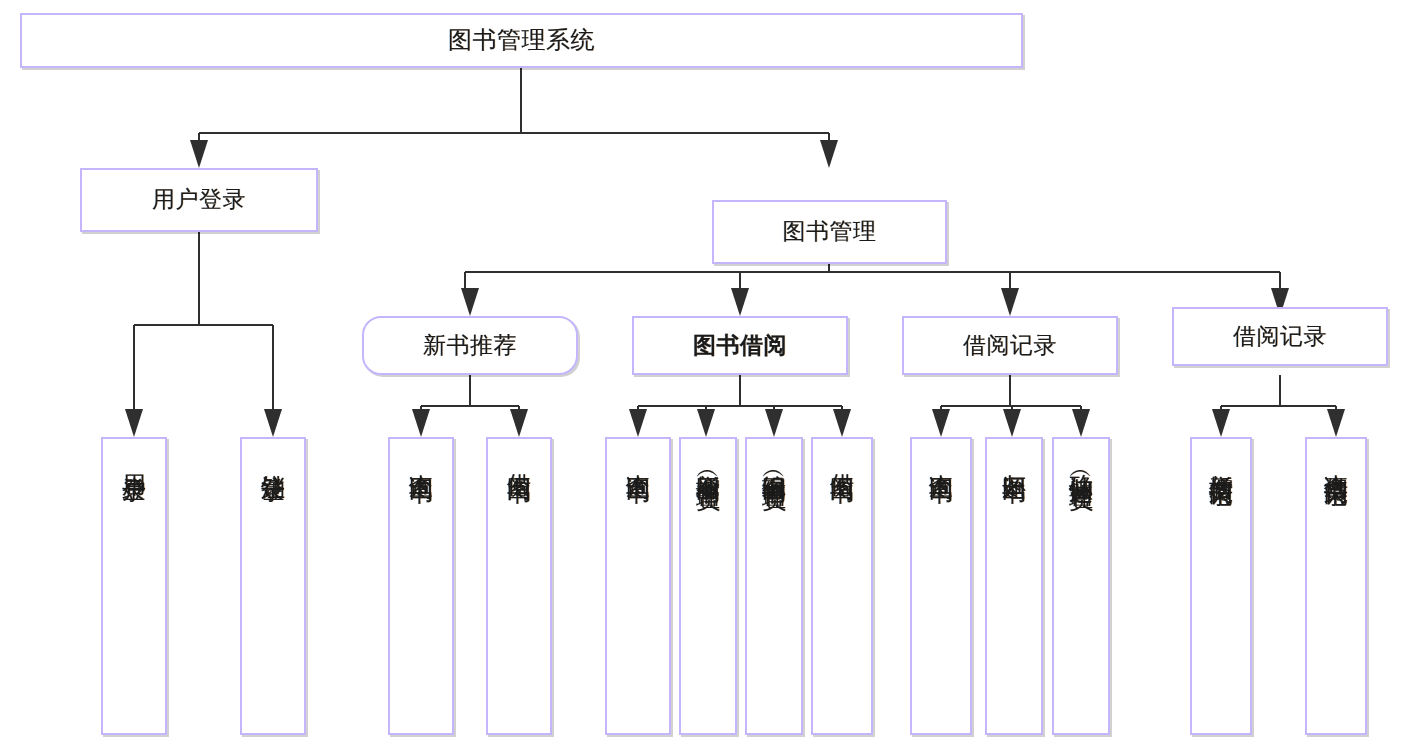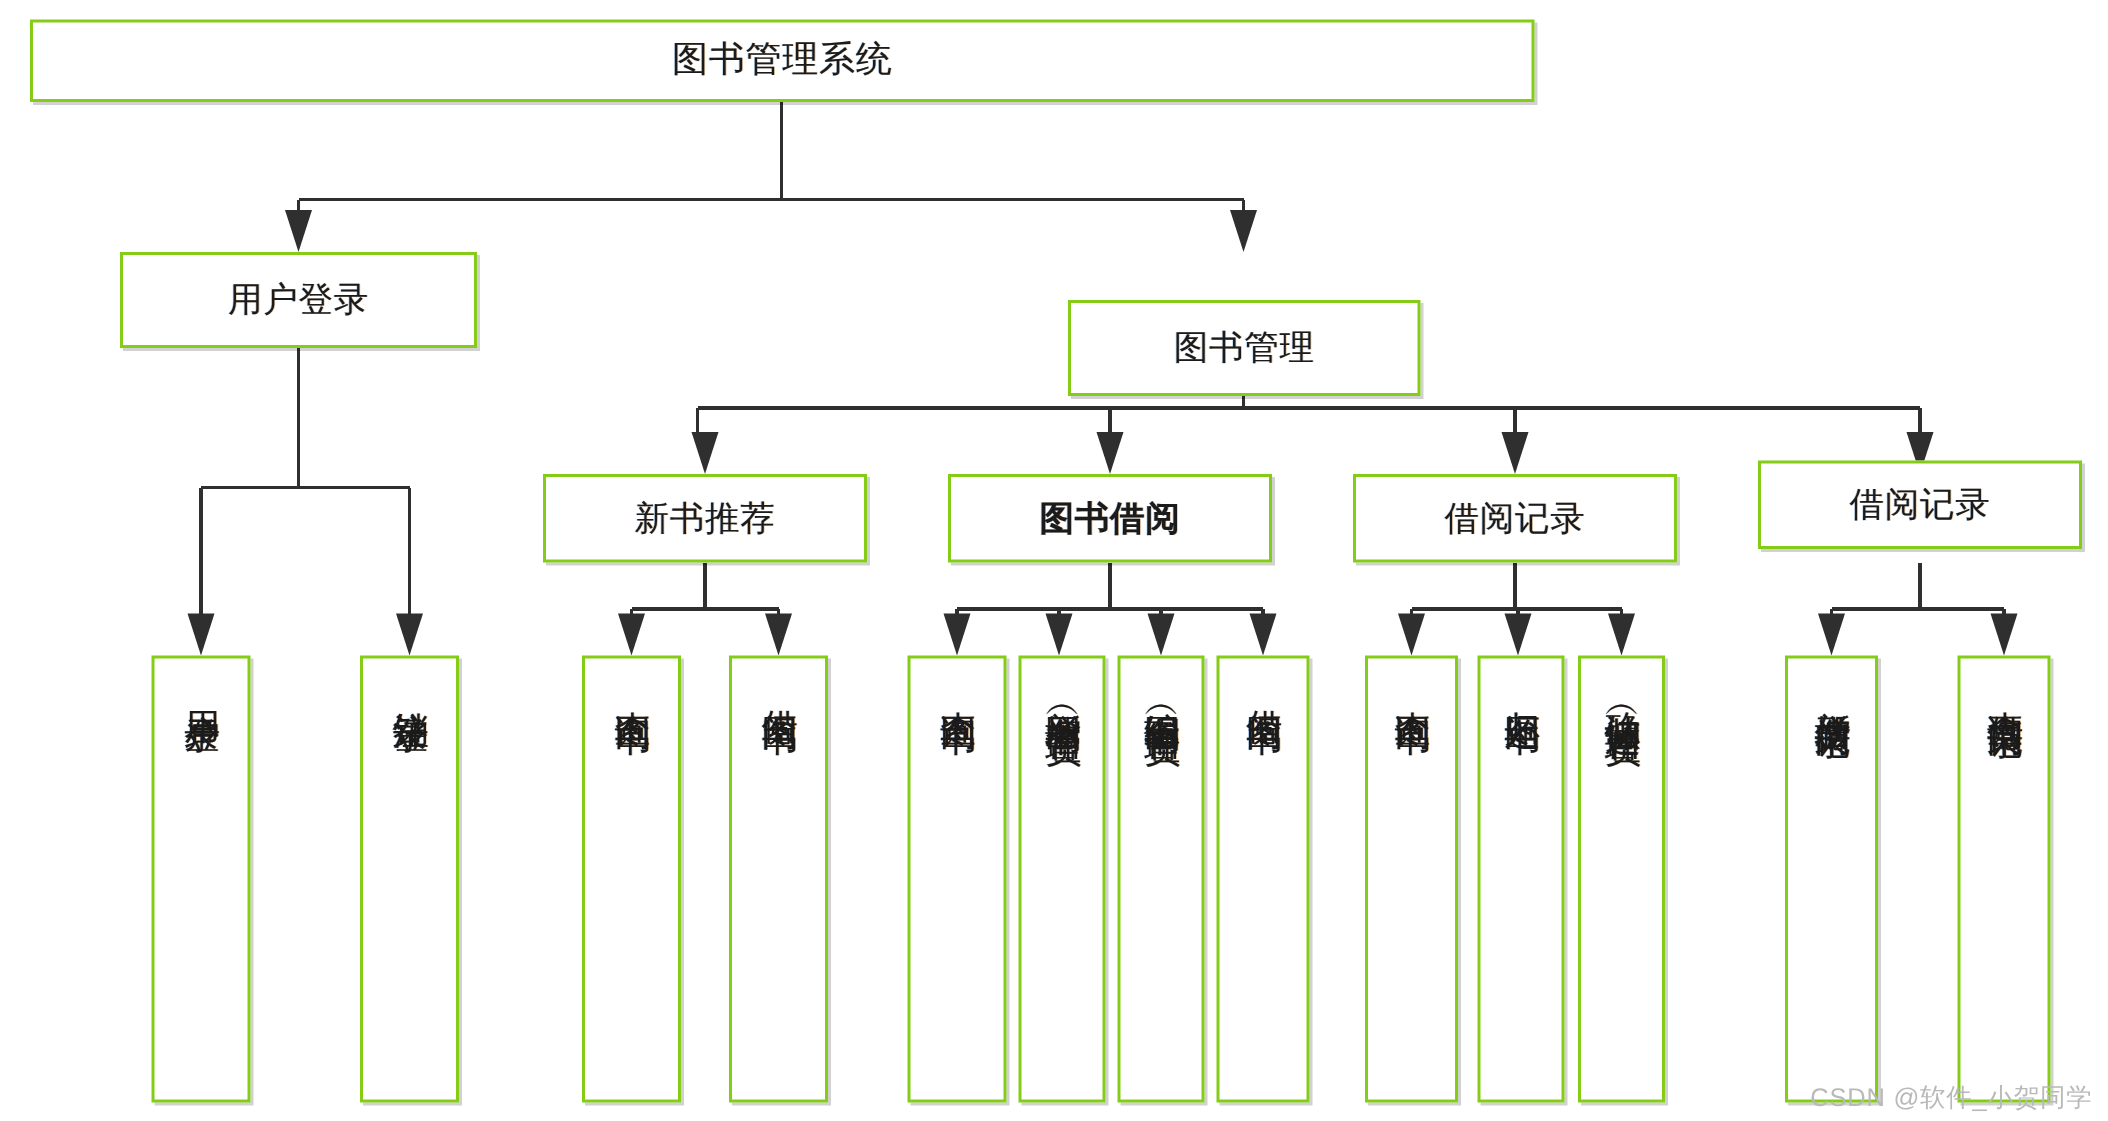--- a/index.html
+++ b/index.html
@@ -23,21 +23,21 @@
     left: 0;
     top: 0;
     width: 1405px;
     height: 747px;
     pointer-events: none;
   }
   .node {
     position: absolute;
     box-sizing: border-box;
     background: #ffffff;
-    border: 2px solid #84cc16;
+    border: 2px solid #c4b5fd;
     display: flex;
     align-items: center;
     justify-content: center;
     box-shadow: 2px 2px 0 rgba(0,0,0,0.18);
   }
   .node .label {
     color: #1b1b1b;
     letter-spacing: 0.5px;
     white-space: nowrap;
     text-shadow: 0.5px 0 rgba(190,120,40,0.45), -0.5px 0 rgba(90,150,210,0.40);
@@ -137,21 +137,21 @@
   <div id="nodes-layer">
       <div class="node horizontal root" style="left: 20px; top: 13px; width: 1003px; height: 55px;">
         <span class="label">图书管理系统</span>
       </div>
       <div class="node horizontal" style="left: 80px; top: 168px; width: 238px; height: 64px;">
         <span class="label">用户登录</span>
       </div>
       <div class="node horizontal" style="left: 712px; top: 168px; width: 235px; height: 64px; margin-top: 32px;">
         <span class="label">图书管理</span>
       </div>
-      <div class="node horizontal" style="left: 362px; top: 316px; width: 216px; height: 59px;">
+      <div class="node horizontal" style="left: 362px; top: 316px; width: 216px; height: 59px; border-radius: 19px;">
         <span class="label">新书推荐</span>
       </div>
       <div class="node horizontal" style="left: 632px; top: 316px; width: 216px; height: 59px; font-weight: bold;">
         <span class="label">图书借阅</span>
       </div>
       <div class="node horizontal" style="left: 902px; top: 316px; width: 216px; height: 59px;">
         <span class="label">借阅记录</span>
       </div>
       <div class="node horizontal" style="left: 1172px; top: 307px; width: 216px; height: 59px;">
         <span class="label">借阅记录</span>
@@ -190,15 +190,14 @@
         <span class="label">确认归还（管理员）</span>
       </div>
       <div class="node vertical" style="left: 1190px; top: 437px; width: 62px; height: 298px;">
         <span class="label">新增借阅记录</span>
       </div>
       <div class="node vertical" style="left: 1305px; top: 437px; width: 62px; height: 298px;">
         <span class="label">查询借阅记录</span>
       </div>
     </div>
 
-  <div id="watermark">CSDN @软件_小贺同学</div>
 
 </div>
 
 </body></html>

